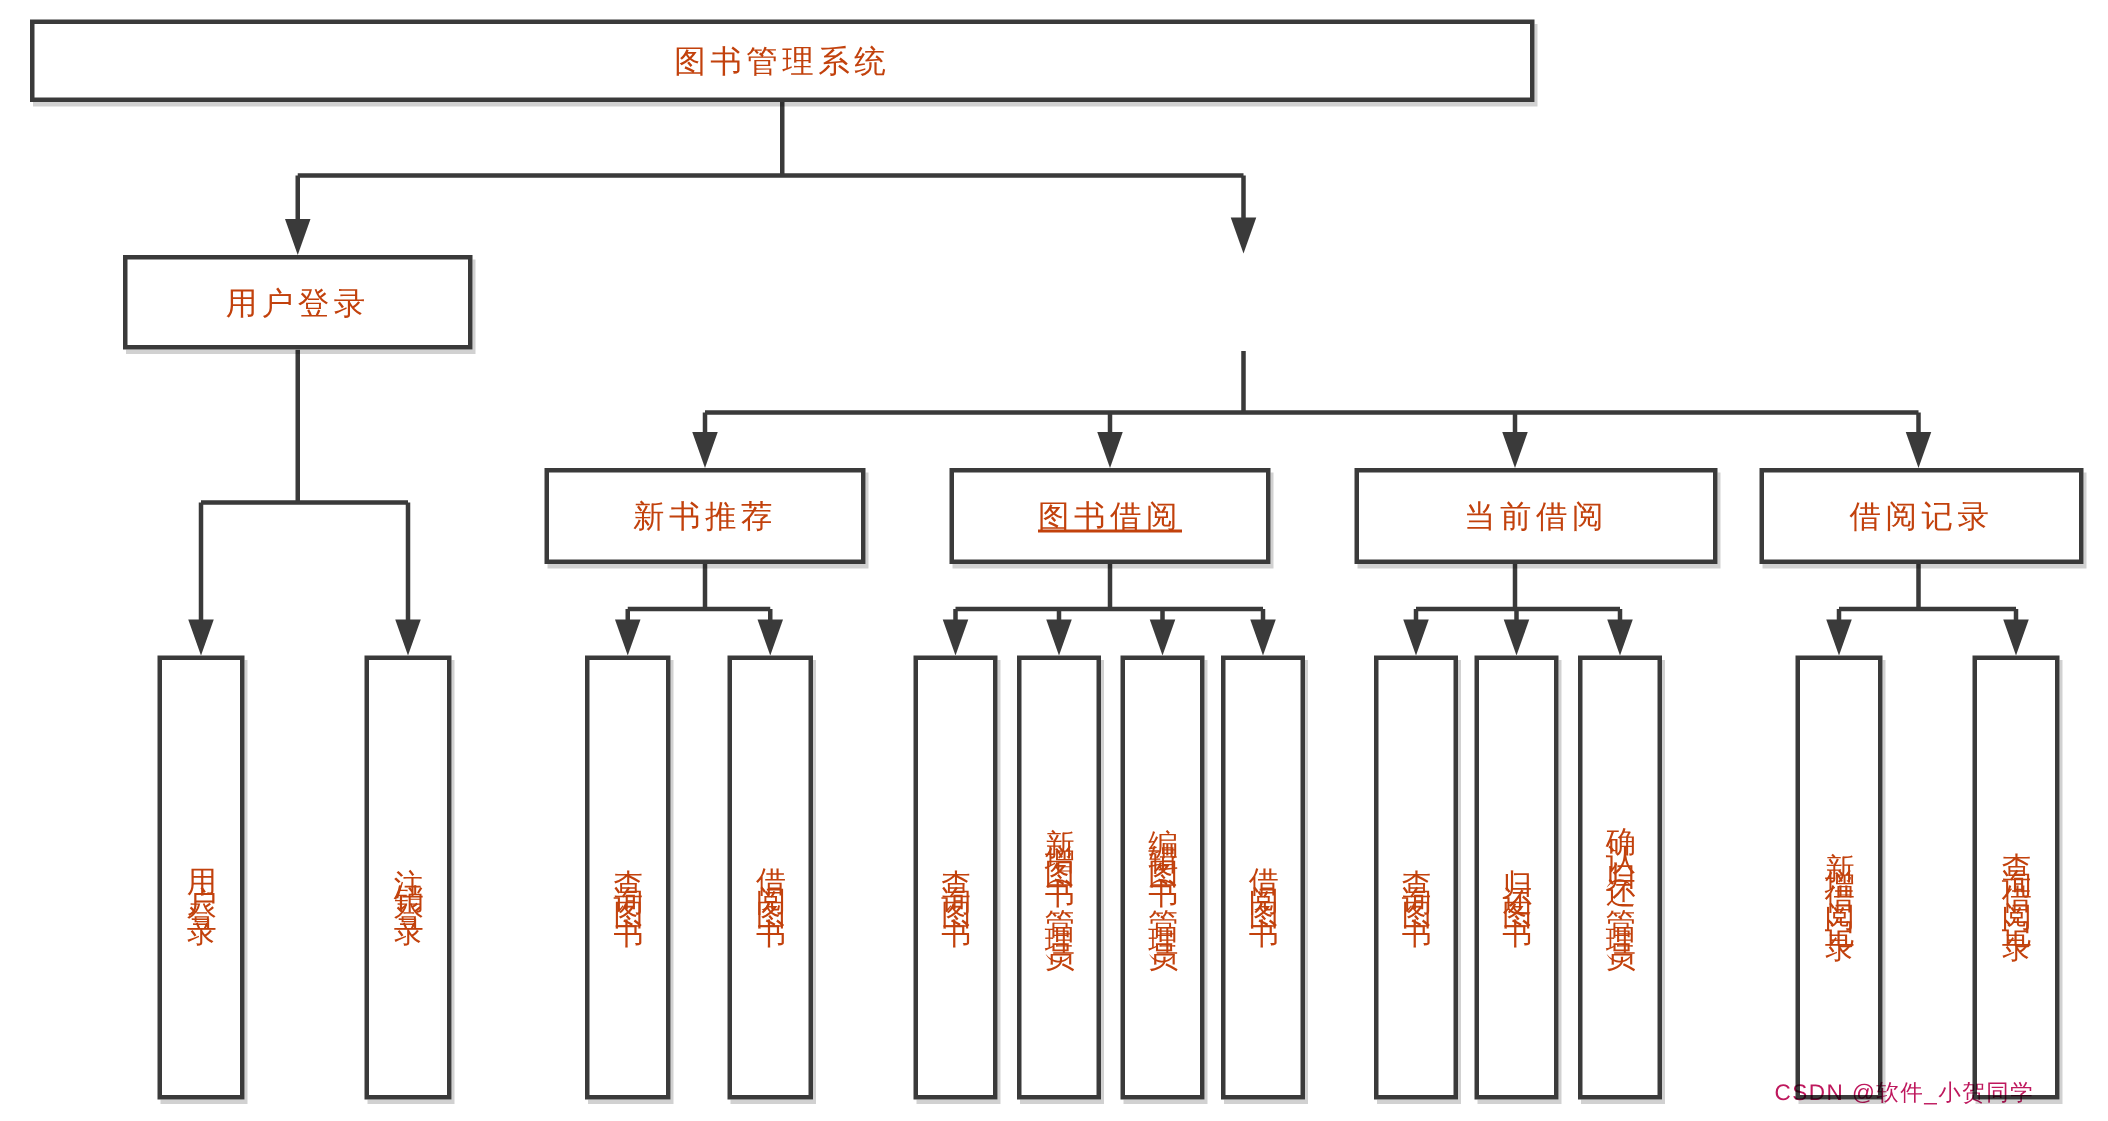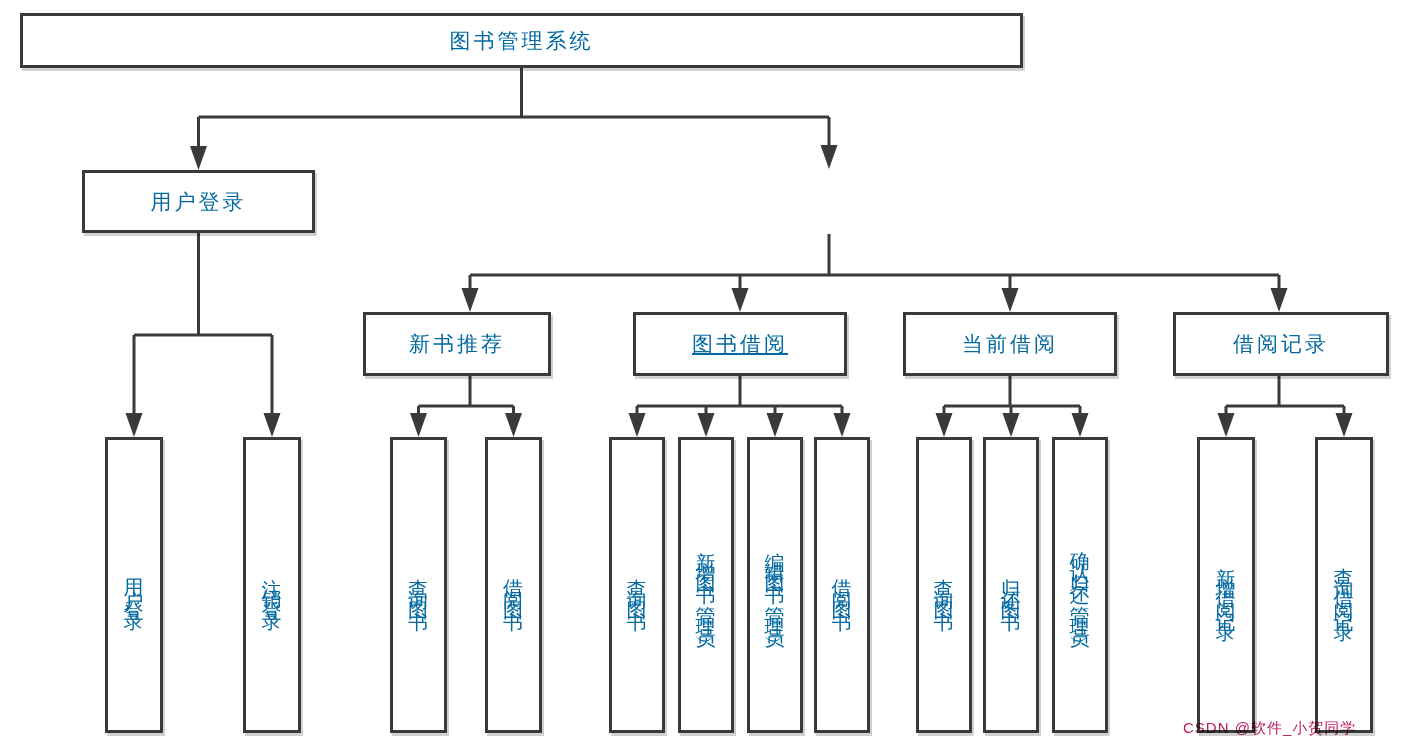--- a/index.html
+++ b/index.html
@@ -4,21 +4,21 @@
 <style>
   html,body{margin:0;padding:0;background:#ffffff;}
   .stage{
     position:relative;width:1405px;height:747px;background:#ffffff;overflow:hidden;
     font-family:"Liberation Sans", sans-serif;
   }
   svg.wires{position:absolute;left:0;top:0;z-index:1;}
   .node{
     position:absolute;box-sizing:border-box;background:#ffffff;
     border:3px solid #3a3a3a;display:flex;align-items:center;justify-content:center;
-    color:#0369a1;font-size:21px;letter-spacing:3px;white-space:nowrap;
+    color:#c2410c;font-size:21px;letter-spacing:3px;white-space:nowrap;
     box-shadow:2px 3px 0 rgba(0,0,0,0.18);z-index:2;
   }
   .vnode{
     writing-mode:vertical-lr;font-size:20px;letter-spacing:11px;line-height:1;
     white-space:normal;
   }
   .watermark{
     position:absolute;left:1183px;top:719px;z-index:5;
     font-size:15px;color:#be185d;letter-spacing:1px;mix-blend-mode:multiply;
   }
@@ -75,23 +75,23 @@
       <path fill="none" d="M1279 376 V406 M1226 406 H1344 M1226 406 V418 M1344 406 V418"></path>
       <polygon stroke="none" points="1217.5,413 1234.5,413 1226,437"></polygon>
       <polygon stroke="none" points="1335.5,413 1352.5,413 1344,437"></polygon>
     </g>
   </svg>
 
   <div class="node" style="left:20px;top:13px;width:1003px;height:55px;">图书管理系统</div>
 
   <div class="node" style="left:82px;top:170px;width:233px;height:63px;">用户登录</div>
 
-  <div class="node" style="left:363px;top:312px;width:188px;height:64px;">新书推荐</div>
+  <div class="node" style="left:363px;top:312px;width:214px;height:64px;">新书推荐</div>
   <div class="node" style="left:633px;top:312px;width:214px;height:64px;text-decoration:underline;">图书借阅</div>
-  <div class="node" style="left:903px;top:312px;width:214px;height:64px;">当前借阅</div>
+  <div class="node" style="left:903px;top:312px;width:242px;height:64px;">当前借阅</div>
   <div class="node" style="left:1173px;top:312px;width:216px;height:64px;">借阅记录</div>
 
   <div class="node vnode" style="left:105px;top:437px;width:58px;height:296px;">用户登录</div>
   <div class="node vnode" style="left:243px;top:437px;width:58px;height:296px;">注销登录</div>
 
   <div class="node vnode" style="left:390px;top:437px;width:57px;height:296px;">查询图书</div>
   <div class="node vnode" style="left:485px;top:437px;width:57px;height:296px;">借阅图书</div>
 
   <div class="node vnode" style="left:609px;top:437px;width:56px;height:296px;">查询图书</div>
   <div class="node vnode" style="left:678px;top:437px;width:56px;height:296px;">新增图书（管理员）</div>

